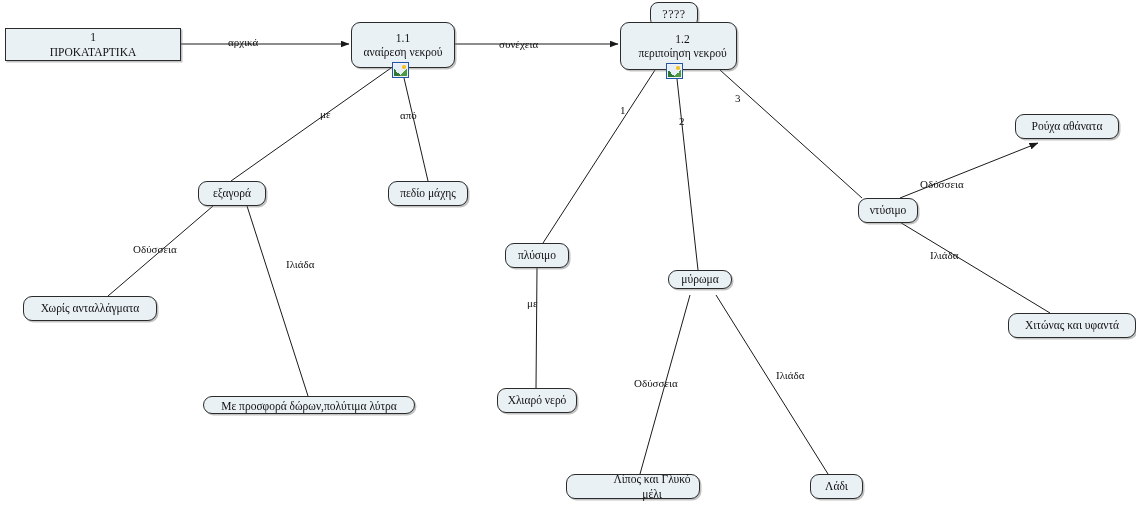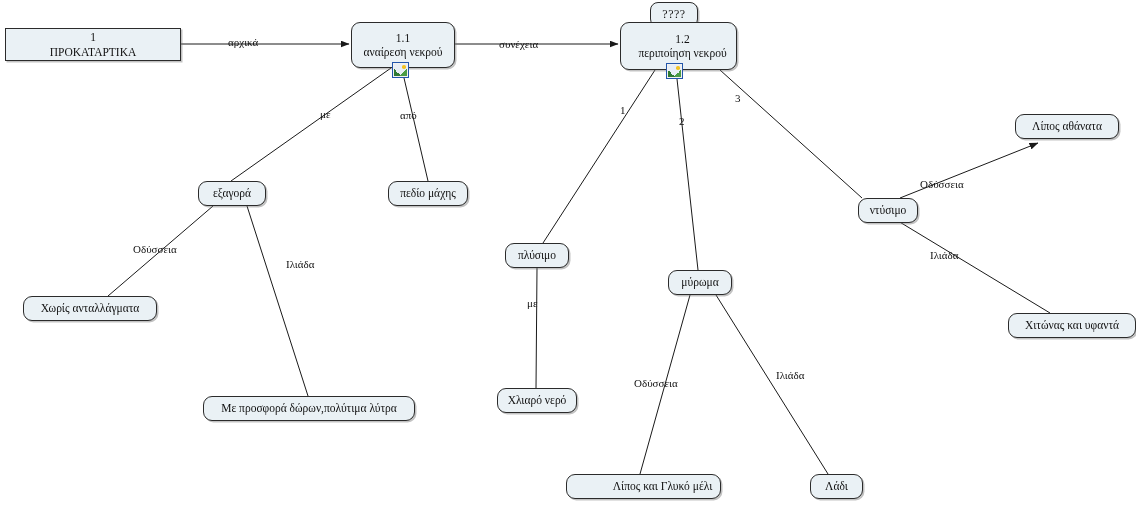--- a/index.html
+++ b/index.html
@@ -140,43 +140,43 @@
       </div>
       <div class="node" style="left: 198px; top: 181px; width: 68px; height: 25px; align-items: center;">
         <span class="line1">εξαγορά</span>
       </div>
       <div class="node" style="left: 388px; top: 181px; width: 80px; height: 25px;">
         <span class="line1">πεδίο μάχης</span>
       </div>
       <div class="node" style="left: 23px; top: 296px; width: 134px; height: 25px;">
         <span class="line1">Χωρίς ανταλλάγματα</span>
       </div>
-      <div class="node" style="left: 203px; top: 396px; width: 212px; height: 25px;">
+      <div class="node" style="left: 203px; top: 396px; width: 212px; height: 18px; justify-content: flex-end;">
         <span class="line1">Με προσφορά δώρων,πολύτιμα λύτρα</span>
       </div>
       <div class="node" style="left: 505px; top: 243px; width: 64px; height: 25px;">
         <span class="line1">πλύσιμο</span>
       </div>
       <div class="node" style="left: 497px; top: 388px; width: 80px; height: 25px; text-align: right;">
         <span class="line1">Χλιαρό νερό</span>
       </div>
-      <div class="node" style="left: 668px; top: 270px; width: 64px; height: 25px;">
+      <div class="node" style="left: 668px; top: 270px; width: 64px; height: 19px;">
         <span class="line1">μύρωμα</span>
       </div>
-      <div class="node" style="left: 566px; top: 474px; width: 155px; height: 25px; padding-left: 38px;">
+      <div class="node" style="left: 566px; top: 474px; width: 134px; height: 25px; padding-left: 38px;">
         <span class="line1">Λίπος και Γλυκό μέλι</span>
       </div>
       <div class="node" style="left: 810px; top: 474px; width: 53px; height: 25px;">
         <span class="line1">Λάδι</span>
       </div>
       <div class="node" style="left: 858px; top: 198px; width: 60px; height: 25px;">
         <span class="line1">ντύσιμο</span>
       </div>
       <div class="node" style="left: 1015px; top: 114px; width: 104px; height: 25px;">
-        <span class="line1">Λίπος αθάνατα</span>
+        <span class="line1">Ρούχα αθάνατα</span>
       </div>
       <div class="node" style="left: 1008px; top: 313px; width: 128px; height: 25px;">
         <span class="line1">Χιτώνας και υφαντά</span>
       </div>
     </div>
   <div id="labels-group">
       <span class="edge-label" style="left: 228px; top: 36px;">αρχικά</span>
       <span class="edge-label" style="left: 499px; top: 38px;">συνέχεια</span>
       <span class="edge-label" style="left: 320px; top: 108px;">με</span>
       <span class="edge-label" style="left: 400px; top: 109px;">από</span>

